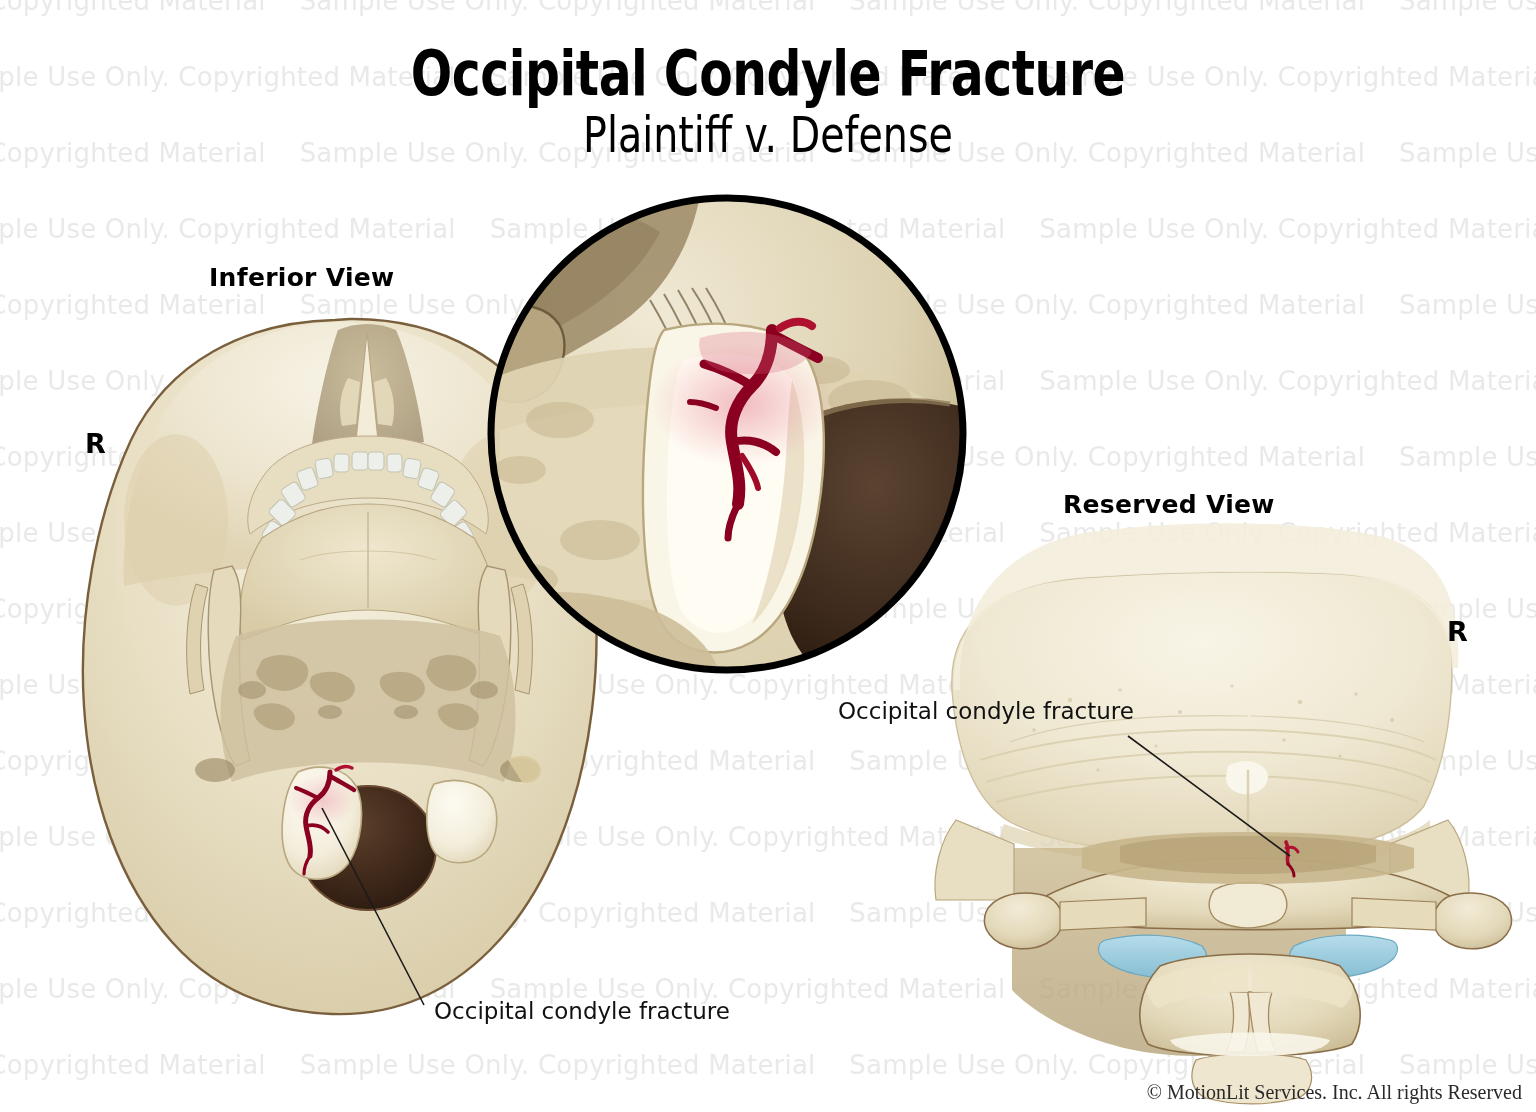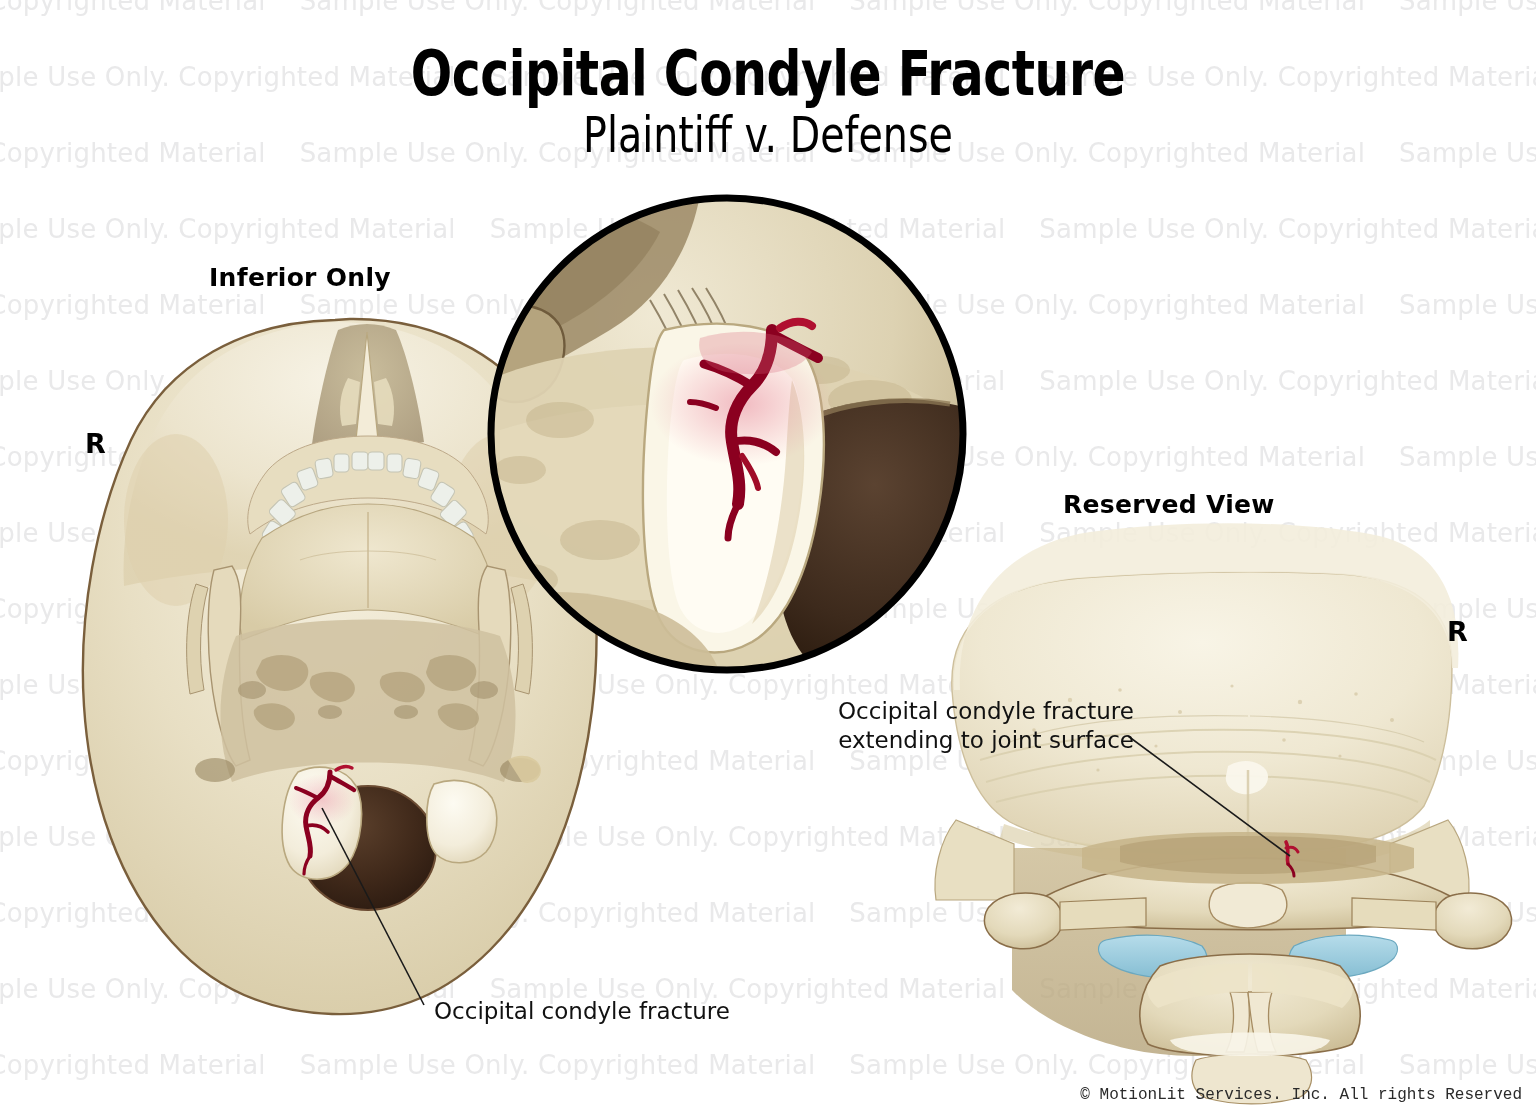--- a/index.html
+++ b/index.html
@@ -36,22 +36,22 @@
   #marker-r-left{left:85px;top:428px;}
   #marker-r-right{left:1447px;top:616px;}
 
   
   .annot{position:absolute;color:#111;z-index:22;
          font-family:"DejaVu Sans","Liberation Sans",sans-serif;
          font-size:23px;line-height:1.28;white-space:nowrap;}
   #annot-inferior{left:434px;top:997px;}
   #annot-posterior{left:838px;top:697px;text-align:right;}
 
-  #copyright{position:absolute;right:14px;bottom:8px;font-size:16px;color:#2a2a2a;
-             z-index:22;font-family:Liberation Mono, monospace;}
+  #copyright{position:absolute;right:14px;bottom:8px;font-size:20px;color:#2a2a2a;
+             z-index:22;font-family:Liberation Serif, serif;}
 
   
   #art{position:absolute;left:0;top:0;width:1536px;height:1112px;z-index:10;}
   #art svg{display:block;}
 
   
 </style>
 </head>
 <body>
 
@@ -432,28 +432,27 @@
       <circle cx="727" cy="434" r="236" fill="none" stroke="#000000" stroke-width="7"></circle>
     </g>
   </svg>
   </div>
 
   <div id="title-block">
     <div id="main-title">Occipital Condyle Fracture</div>
     <div id="subtitle">Plaintiff v. Defense</div>
   </div>
 
-  <div class="view-label" id="label-inferior">Inferior Only</div>
+  <div class="view-label" id="label-inferior">Inferior View</div>
   <div class="view-label" id="label-posterior">Reserved View</div>
 
   <div class="side-marker" id="marker-r-left">R</div>
   <div class="side-marker" id="marker-r-right">R</div>
 
   <div class="annot" id="annot-inferior">Occipital condyle fracture</div>
 
   <div class="annot" id="annot-posterior">
     <div>Occipital condyle fracture</div>
-    <div>extending to joint surface</div>
   </div>
 
   <div id="copyright">© MotionLit Services. Inc. All rights Reserved</div>
 
 </div>
 
 </body></html>

